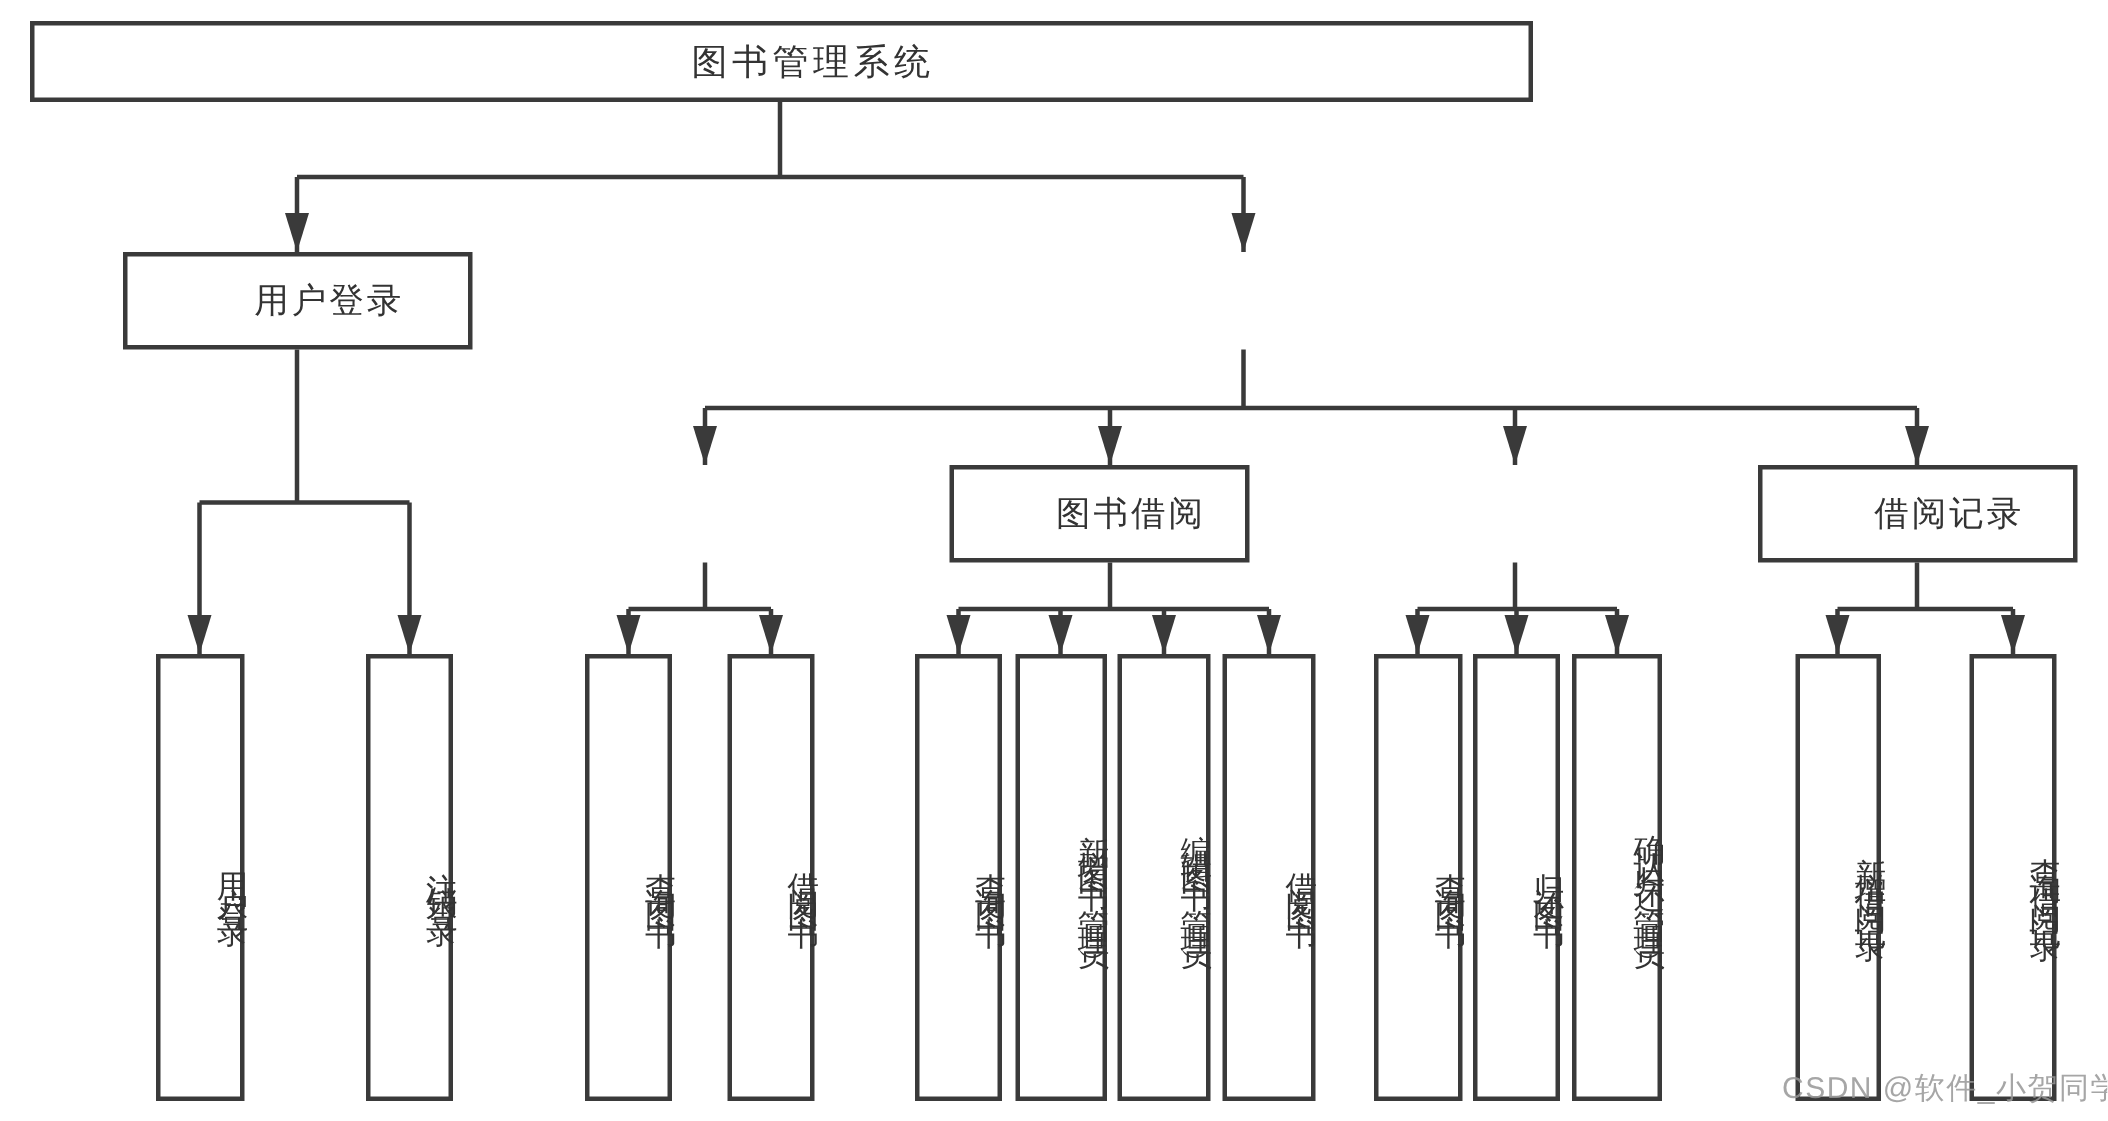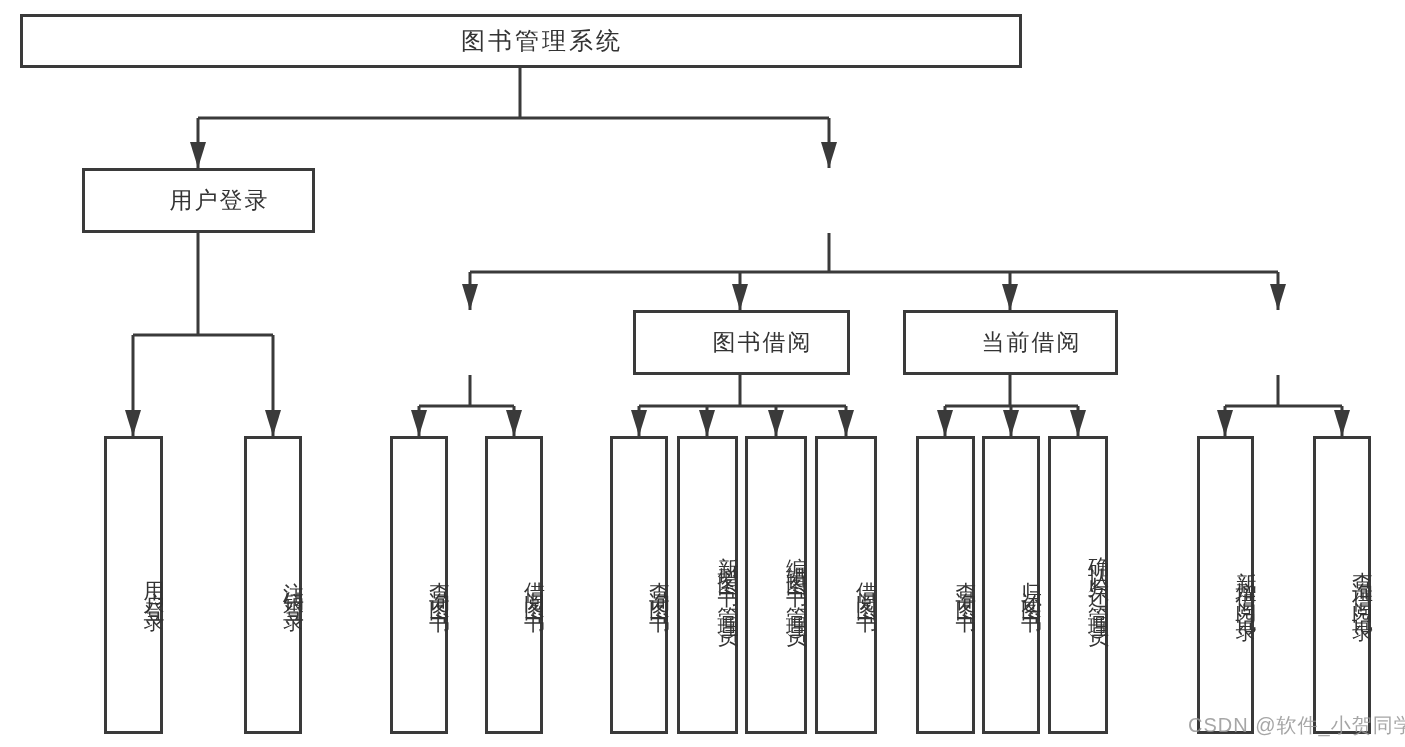--- a/index.html
+++ b/index.html
@@ -79,25 +79,25 @@
   </svg>
 
   <div class="node lvl1" style="left:20px;top:14px;width:1002px;height:54px">
     <span>图书管理系统</span>
   </div>
 
   <div class="node lvl2" style="left:82px;top:168px;width:233px;height:65px">
     <span>用户登录</span>
   </div>
 
-  <div class="node lvl2" style="left:633px;top:310px;width:217px;height:65px">
+  <div class="node lvl2" style="left:633px;top:310px;width:200px;height:65px">
     <span>图书借阅</span>
   </div>
-  <div class="node lvl2" style="left:903px;top:310px;width:215px;height:65px">
-    <span>当前借阅</span>
+  <div class="node lvl2" style="left:1172px;top:310px;width:213px;height:65px">
+    <span>借阅记录</span>
   </div>
 
   <div class="node leaf" style="left:104px;top:436px;width:59px;height:298px">
     <span>用户登录</span>
   </div>
   <div class="node leaf" style="left:244px;top:436px;width:58px;height:298px">
     <span>注销登录</span>
   </div>
 
   <div class="node leaf" style="left:390px;top:436px;width:58px;height:298px">

